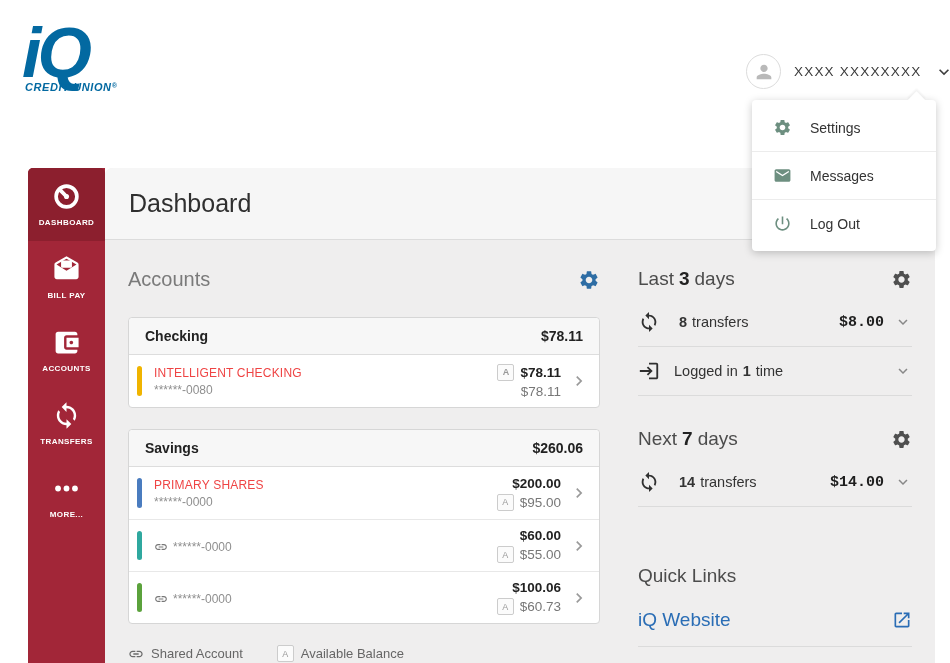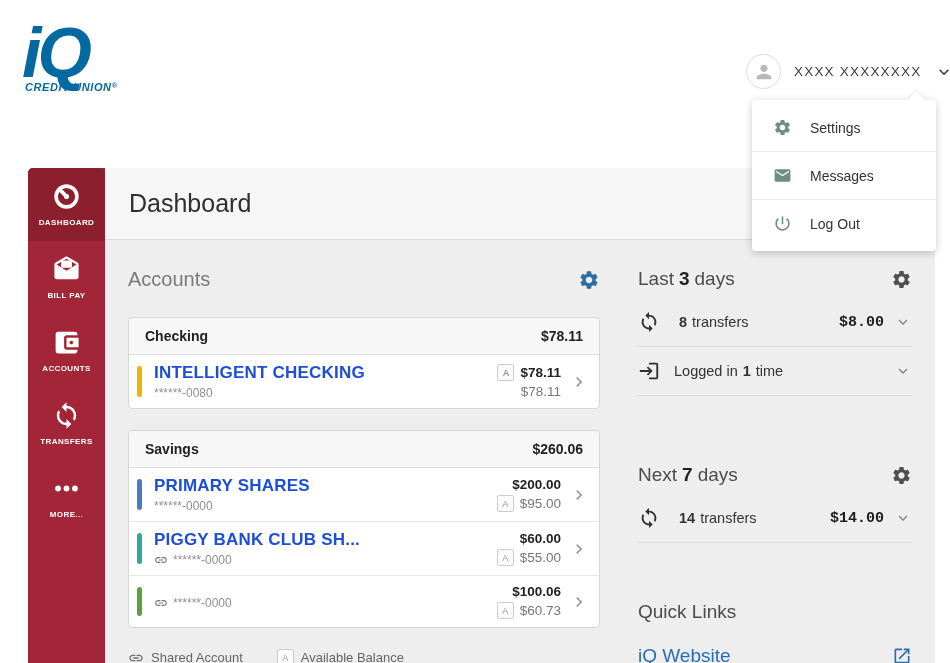--- a/index.html
+++ b/index.html
@@ -58,21 +58,21 @@
   .gear-btn{cursor:pointer;line-height:0;}
   .gear-blue{width:22px;height:22px;color:#2e6da4;}
   .card{background:#fff;border:1px solid #d6d6d6;border-radius:4px;margin-bottom:21px;}
   .card-head{display:flex;justify-content:space-between;align-items:center;padding:10px 16px;
         background:#f7f7f7;border-bottom:1px solid #dddddd;border-radius:4px 4px 0 0;
         font-size:14px;font-weight:bold;color:#222;}
   .acct-row{display:flex;align-items:center;padding:8px 10px 8px 8px;min-height:52px;box-sizing:border-box;cursor:pointer;}
   .acct-row + .acct-row{border-top:1px solid #e8e8e8;}
   .bar{width:5px;border-radius:2.5px;align-self:stretch;margin:3px 12px 3px 0;}
   .acct-info{flex:1;min-width:0;}
-  .acct-name{font-weight:bold;font-size:17px;color:#1d4ed8;letter-spacing:.2px;}
+  .acct-name{font-weight:normal;font-size:12px;color:#ef4444;letter-spacing:.2px;}
   .acct-num{font-size:12px;color:#8f8f8f;margin-top:3px;display:flex;align-items:center;gap:5px;}
   .link-ic{width:14px;height:14px;color:#777;}
   .amounts{text-align:right;}
   .amt-line{font-size:13.5px;display:flex;justify-content:flex-end;align-items:center;gap:6px;}
   .amt-primary{font-weight:bold;color:#222;}
   .amt-secondary{color:#777;margin-top:3px;}
   .a-badge{width:15px;height:15px;border:1px solid #cccccc;background:#fbfbfb;border-radius:2px;
         font-size:9px;color:#999;display:inline-flex;align-items:center;justify-content:center;flex:none;}
   .chev-r{width:20px;height:20px;color:#9a9a9a;margin-left:8px;flex:none;}
 
@@ -85,21 +85,21 @@
   .r-title .num{font-weight:bold;color:#222;}
   .gear-dark{width:21px;height:21px;color:#4f4f4f;}
   .r-row{display:flex;align-items:center;padding:13px 0;border-bottom:1px solid #dbdbdb;
         font-size:14.5px;color:#333;cursor:pointer;}
   .r-row .r-ic{width:22px;height:22px;color:#2f2f2f;flex:none;}
   .r-text{margin-left:14px;display:flex;gap:5px;}
   .r-text .num{font-weight:bold;}
   .r-right{margin-left:auto;display:flex;align-items:center;}
   .r-amt{font-weight:bold;font-size:15px;color:#1e1e1e;font-family:Liberation Mono, monospace;}
   .r-chev{width:18px;height:18px;color:#888;margin-left:10px;}
-  .sec-next{margin-top:68px;text-align:right;}
+  .sec-next{margin-top:32px;text-align:right;}
   .quick{margin-top:58px;}
   .quick-title{font-size:19px;color:#4c4c4c;margin-bottom:12px;}
   .q-row{display:flex;justify-content:space-between;align-items:center;padding:10px 0 15px;
         border-bottom:1px solid #dbdbdb;cursor:pointer;}
   .q-link{font-size:19px;font-weight:normal;color:#2a6db5;}
   .q-ic{width:20px;height:20px;color:#2a6db5;}
 </style>
 </head>
 <body>
 
@@ -297,21 +297,20 @@
           </span>
         </span>
         <svg class="ic chev-r">
             <use href="#i-chev-right"></use>
           </svg>
       </div>
 
       <div class="acct-row">
         <span class="bar" style="background: rgb(47, 168, 159);"></span>
         <span class="acct-info">
-          <div class="acct-name">PIGGY BANK CLUB SH...</div>
           <div class="acct-num">
             <svg class="ic link-ic">
                 <use href="#i-link"></use>
               </svg>
             <span>******-0000</span>
           </div>
         </span>
         <span class="amounts">
           <span class="amt-line amt-primary">
 

